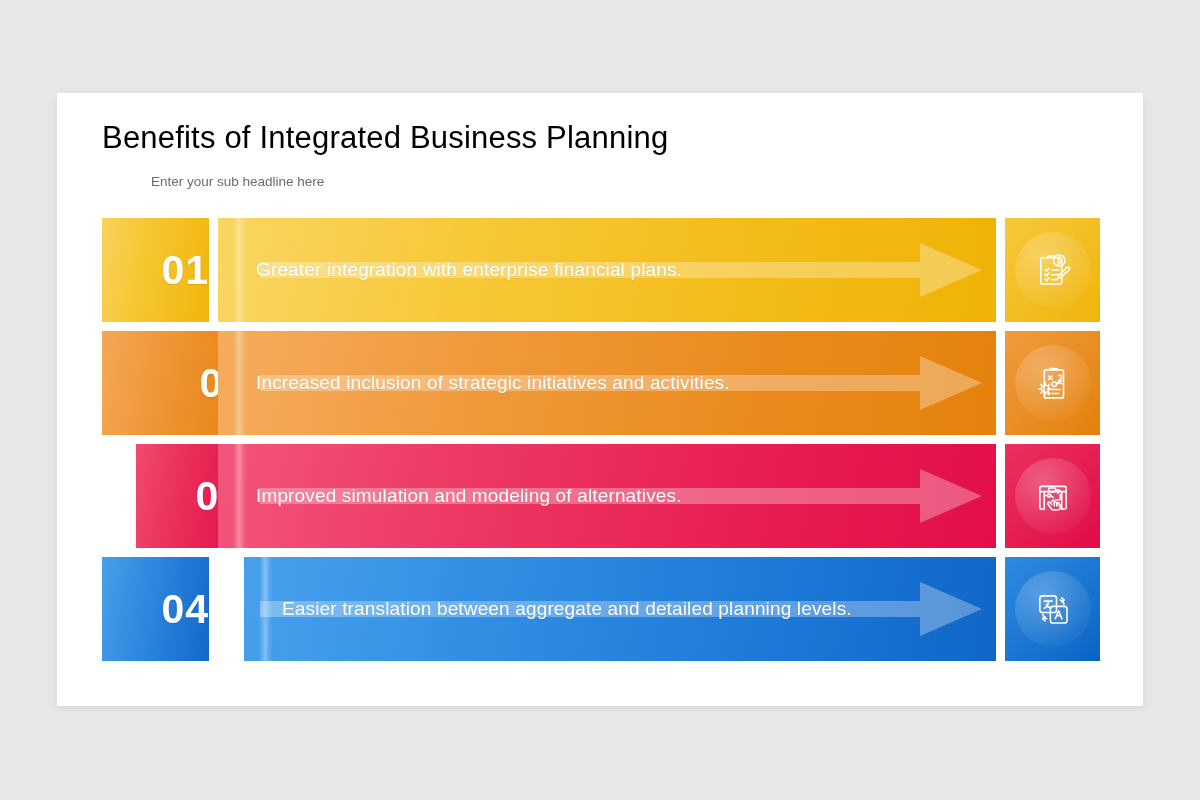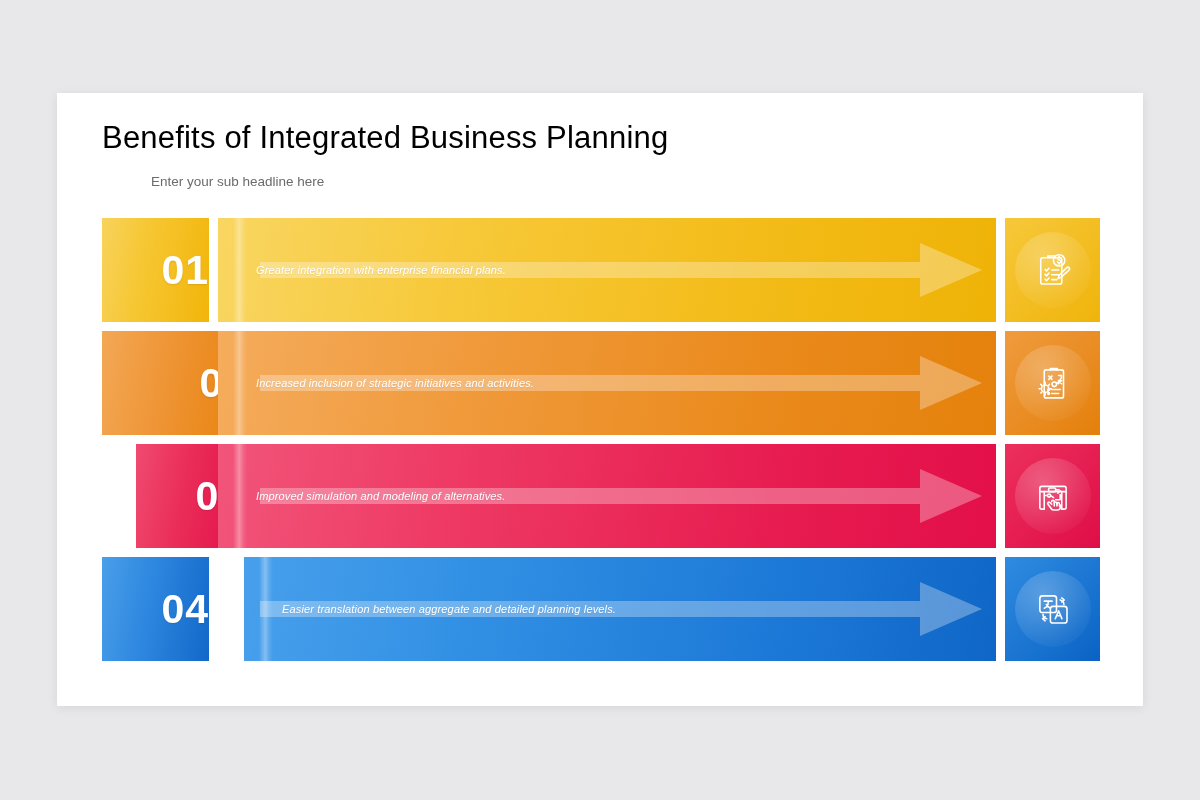--- a/index.html
+++ b/index.html
@@ -58,24 +58,23 @@
       rgba(255,255,255,0) 100%);
     pointer-events:none;
   }
   .bar-arrow{
     position:absolute;right:14px;top:50%;transform:translateY(-50%);
     width:722px;height:54px;opacity:.30;
   }
   .bar-arrow svg{display:block;width:100%;height:100%;}
   .bar-label{
     position:absolute;left:38px;top:50%;transform:translateY(-50%);
-    font-size:11px;color:#ffffff;white-space:nowrap;
+    font-size:19px;color:#ffffff;white-space:nowrap;
     letter-spacing:.15px;
     text-shadow:0 1px 1px rgba(0,0,0,0.07);
-    font-style:italic;
   }
 
   
   .icon-tile{
     position:absolute;right:0;top:0;width:95px;height:104px;
     display:flex;align-items:center;justify-content:center;
   }
   .icon-circle{
     width:76px;height:76px;border-radius:50%;
     display:flex;align-items:center;justify-content:center;

